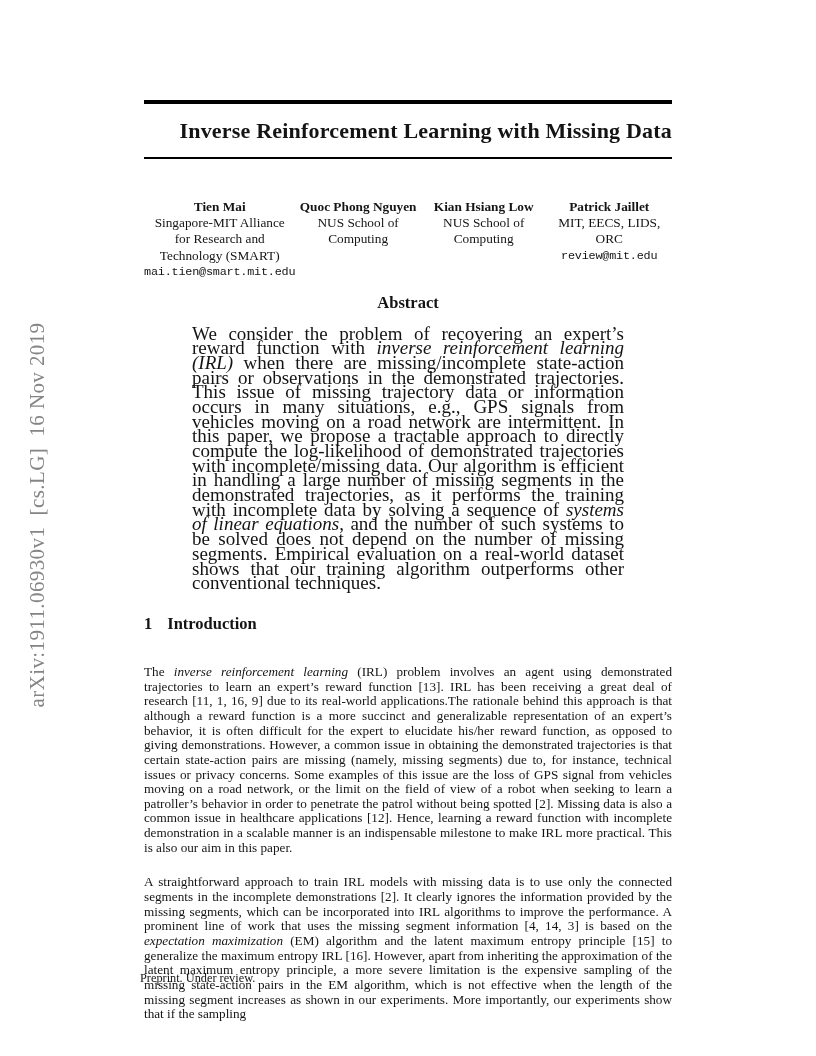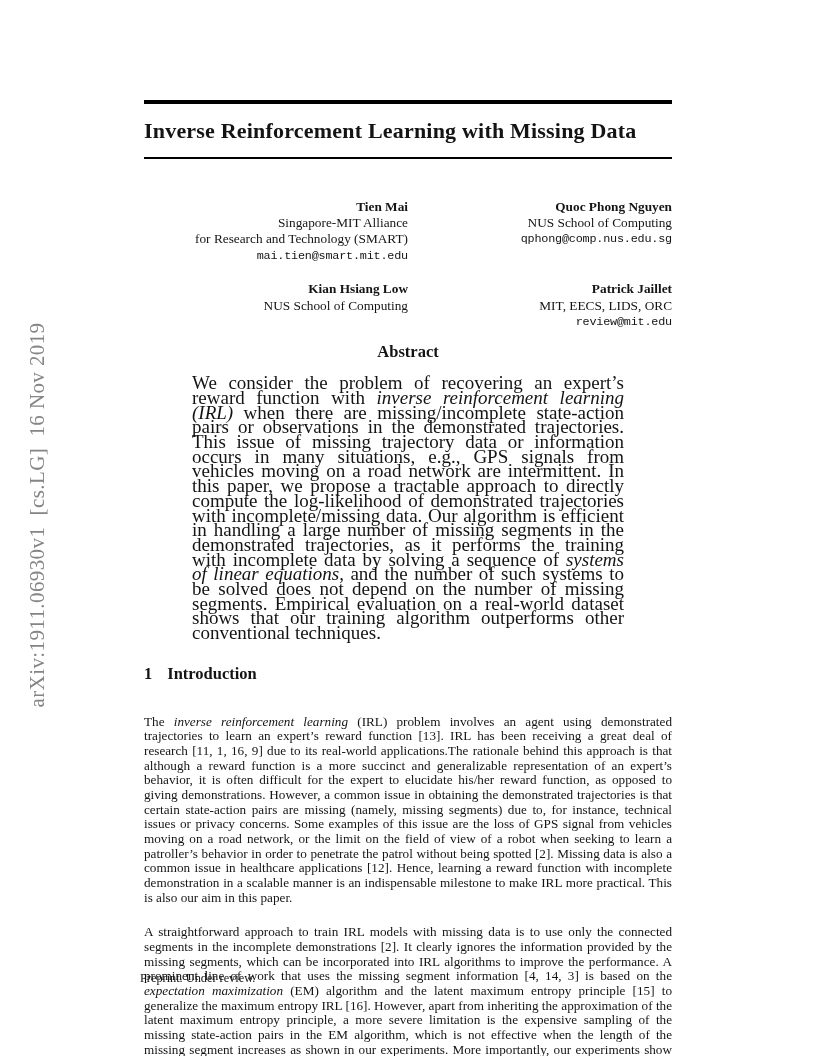--- a/index.html
+++ b/index.html
@@ -24,32 +24,32 @@
   }
   .content {
     position: absolute;
     left: 144px;
     top: 0;
     width: 528px;
   }
   .rule-thick { margin-top: 100px; height: 4px; background: #000; }
   .paper-title {
     margin-top: 14px;
-    text-align: left;
+    text-align: right;
     font-size: 22px;
     font-weight: bold;
     letter-spacing: 0.2px;
   }
   .rule-thin { margin-top: 13px; height: 1.5px; background: #000; }
   .authors {
     margin-top: 40px;
     display: grid;
-    grid-template-columns: 1fr 1fr;
+    grid-template-columns: 1fr 1fr 1fr 1fr;
     row-gap: 17px;
-    text-align: right;
+    text-align: center;
     font-size: 13.3px;
     line-height: 16.4px;
   }
   .author-name { font-weight: bold; }
   .author-email {
     font-family: "Liberation Mono", monospace;
     font-size: 11.8px;
     letter-spacing: -0.2px;
   }
   .abstract-heading {
@@ -105,21 +105,20 @@
       <div class="author">
         <div class="author-name">Tien Mai</div>
         <div class="author-affiliation">Singapore-MIT Alliance</div>
         <div class="author-affiliation">for Research and Technology (SMART)</div>
         <div class="author-email">mai.tien@smart.mit.edu</div>
       </div>
 
       <div class="author">
         <div class="author-name">Quoc Phong Nguyen</div>
         <div class="author-affiliation">NUS School of Computing</div>
-        <div class="author-email">qphong@comp.nus.edu.sg</div>
       </div>
 
       <div class="author">
         <div class="author-name">Kian Hsiang Low</div>
         <div class="author-affiliation">NUS School of Computing</div>
       </div>
 
       <div class="author">
         <div class="author-name">Patrick Jaillet</div>
         <div class="author-affiliation">MIT, EECS, LIDS, ORC</div>

